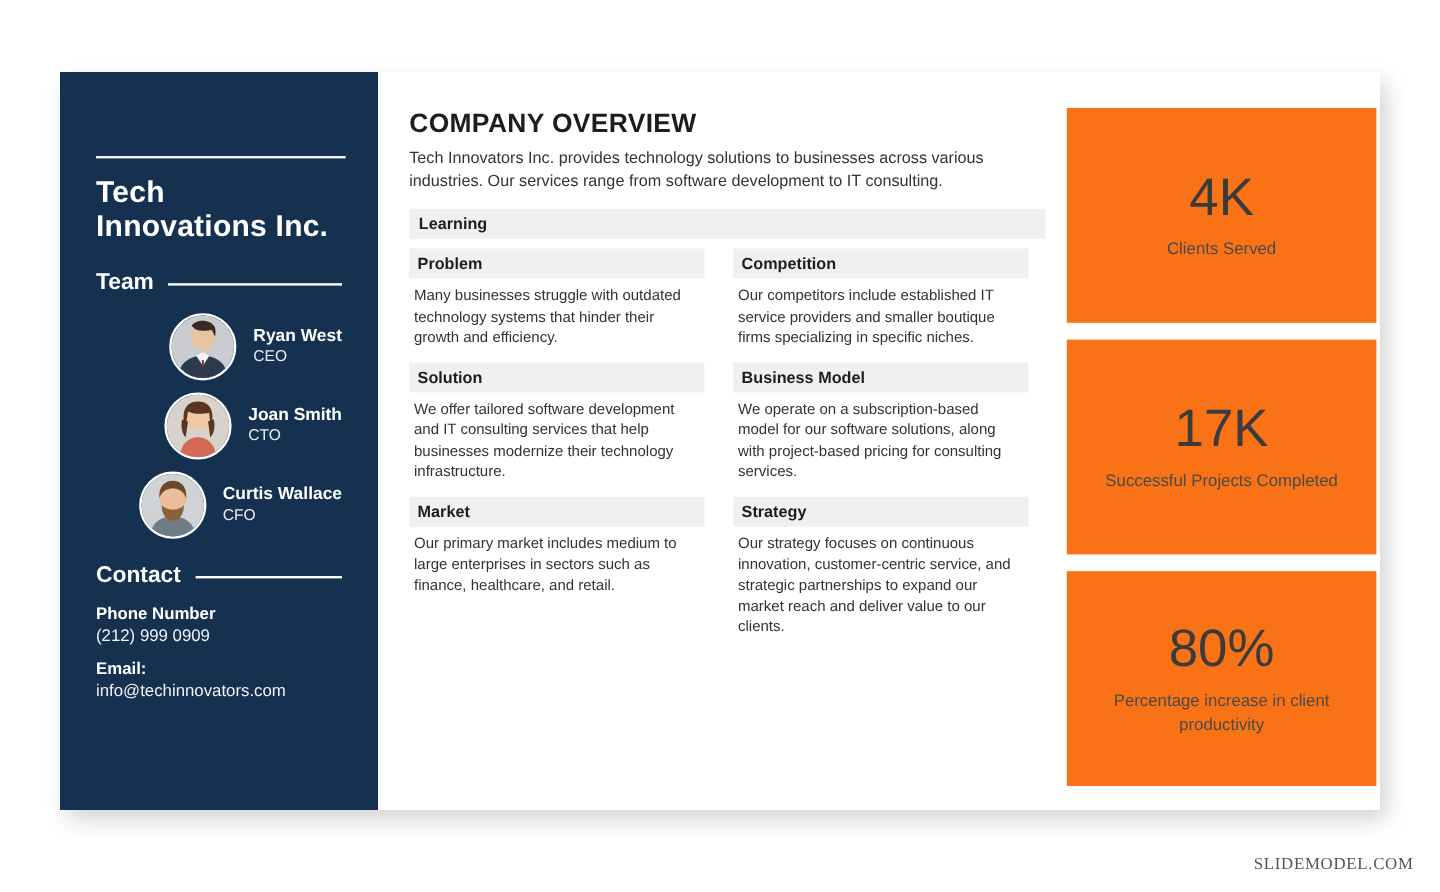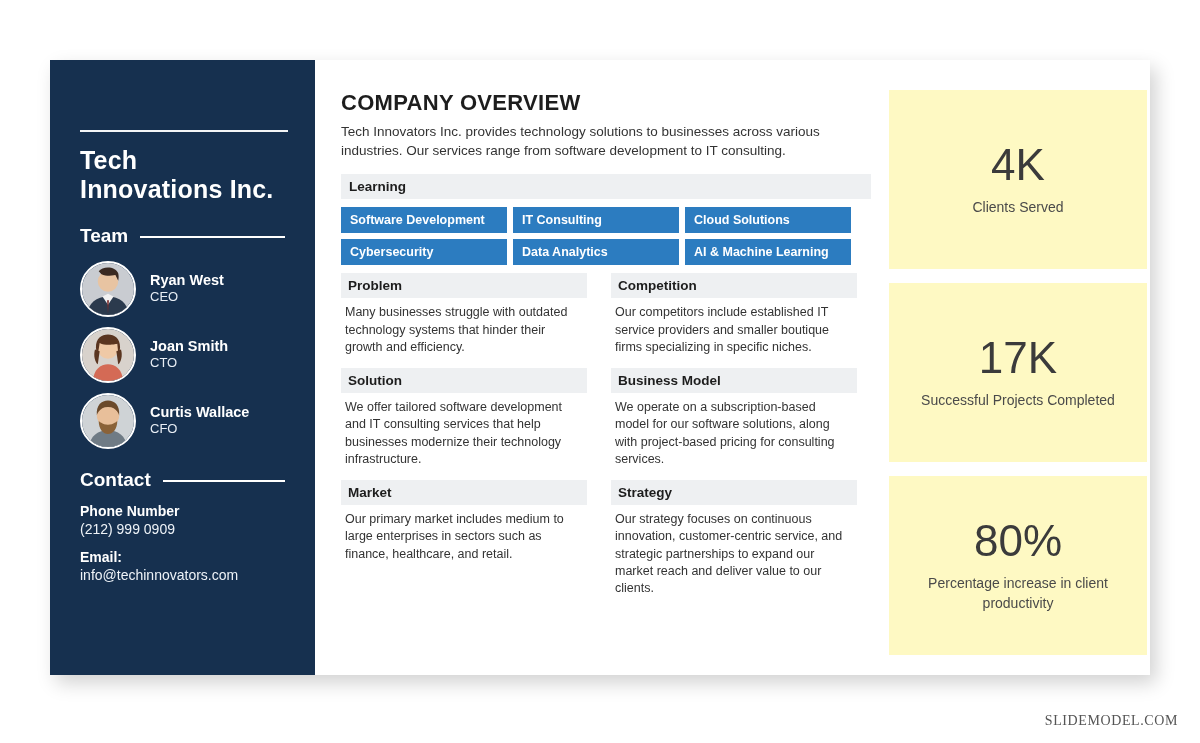--- a/index.html
+++ b/index.html
@@ -67,20 +67,21 @@
     height: 2px;
     background: #ffffff;
     margin-left: 12px;
     margin-top: 2px;
   }
   .team-list { margin-top: 14px; }
   .team-member {
     display: flex;
     align-items: center;
     margin-bottom: 10px;
+    justify-content: flex-end;
   }
   .avatar {
     width: 56px;
     height: 56px;
     border-radius: 50%;
     border: 2px solid #ffffff;
     box-sizing: border-box;
     overflow: hidden;
     flex: 0 0 56px;
     position: relative;
@@ -183,21 +184,21 @@
   
   .stats-col {
     width: 258px;
     flex: 0 0 258px;
     margin-left: 18px;
     display: flex;
     flex-direction: column;
     gap: 14px;
   }
   .stat-card {
-    background: #fef9c3;
+    background: #f97316;
     flex: 1;
     display: flex;
     flex-direction: column;
     align-items: center;
     justify-content: center;
     text-align: center;
     padding: 10px 16px;
     box-sizing: border-box;
   }
   .stat-value {
@@ -305,28 +306,20 @@
     </div>
 
     <div class="main">
 
       <div class="content-col">
         <h1 class="title">COMPANY OVERVIEW</h1>
         <p class="intro">Tech Innovators Inc. provides technology solutions to businesses across various industries. Our services range from software development to IT consulting.</p>
 
         <div class="band services-band">Learning</div>
 
-        <div class="chips">
-          <div class="chip">Software Development</div>
-          <div class="chip">IT Consulting</div>
-          <div class="chip">Cloud Solutions</div>
-          <div class="chip">Cybersecurity</div>
-          <div class="chip">Data Analytics</div>
-          <div class="chip">AI &amp; Machine Learning</div>
-        </div>
 
         <div class="two-cols">
           <div class="col">
             <div class="sec-head">Problem</div>
             <p class="sec-body">Many businesses struggle with outdated technology systems that hinder their growth and efficiency.</p>
 
             <div class="sec-head">Solution</div>
             <p class="sec-body">We offer tailored software development and IT consulting services that help businesses modernize their technology infrastructure.</p>
 
             <div class="sec-head">Market</div>

